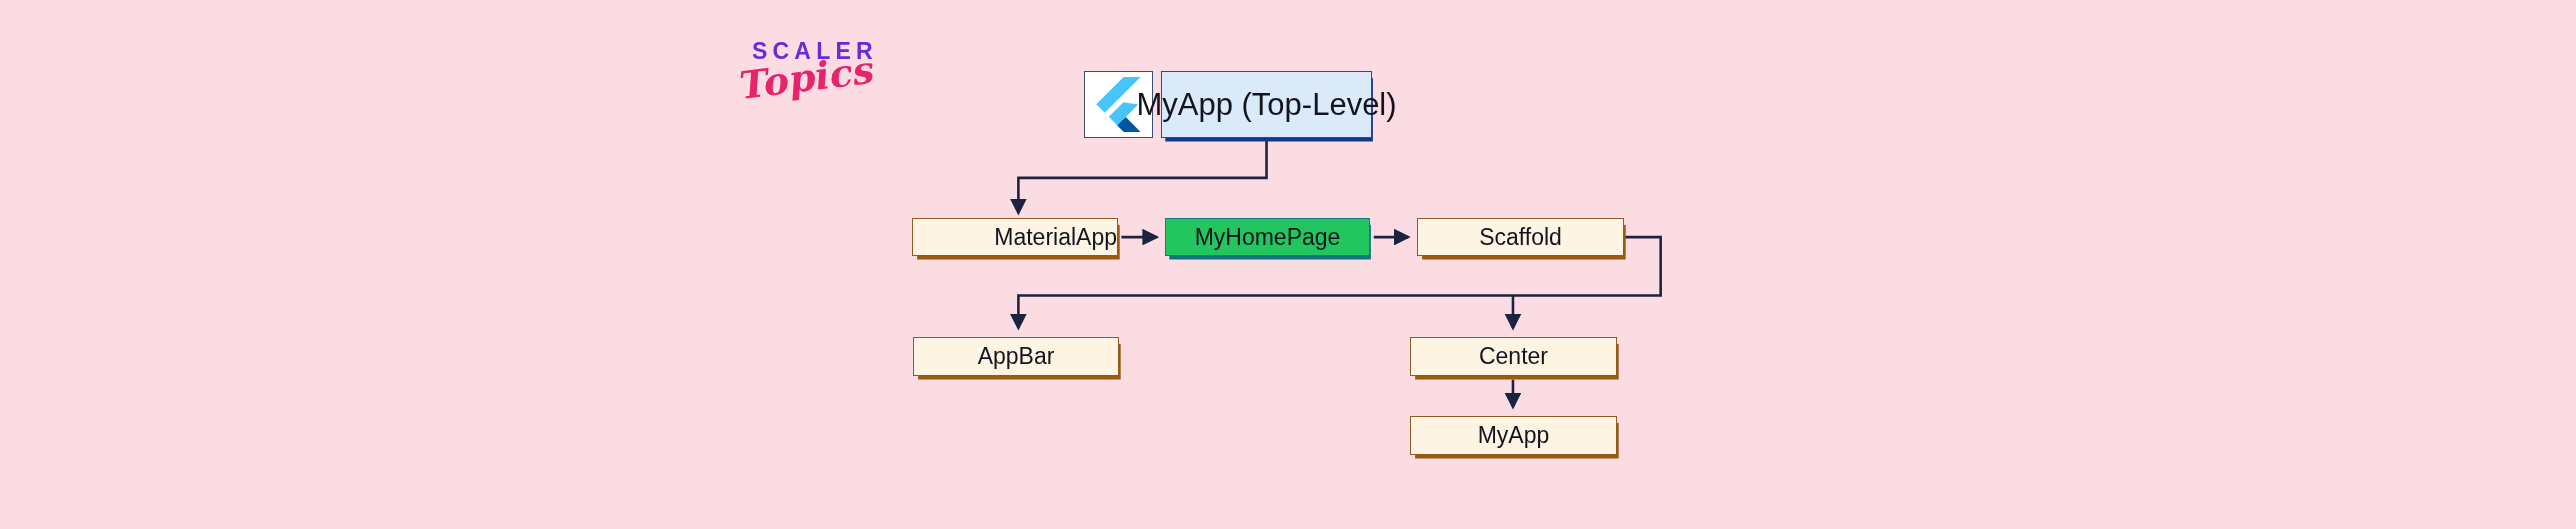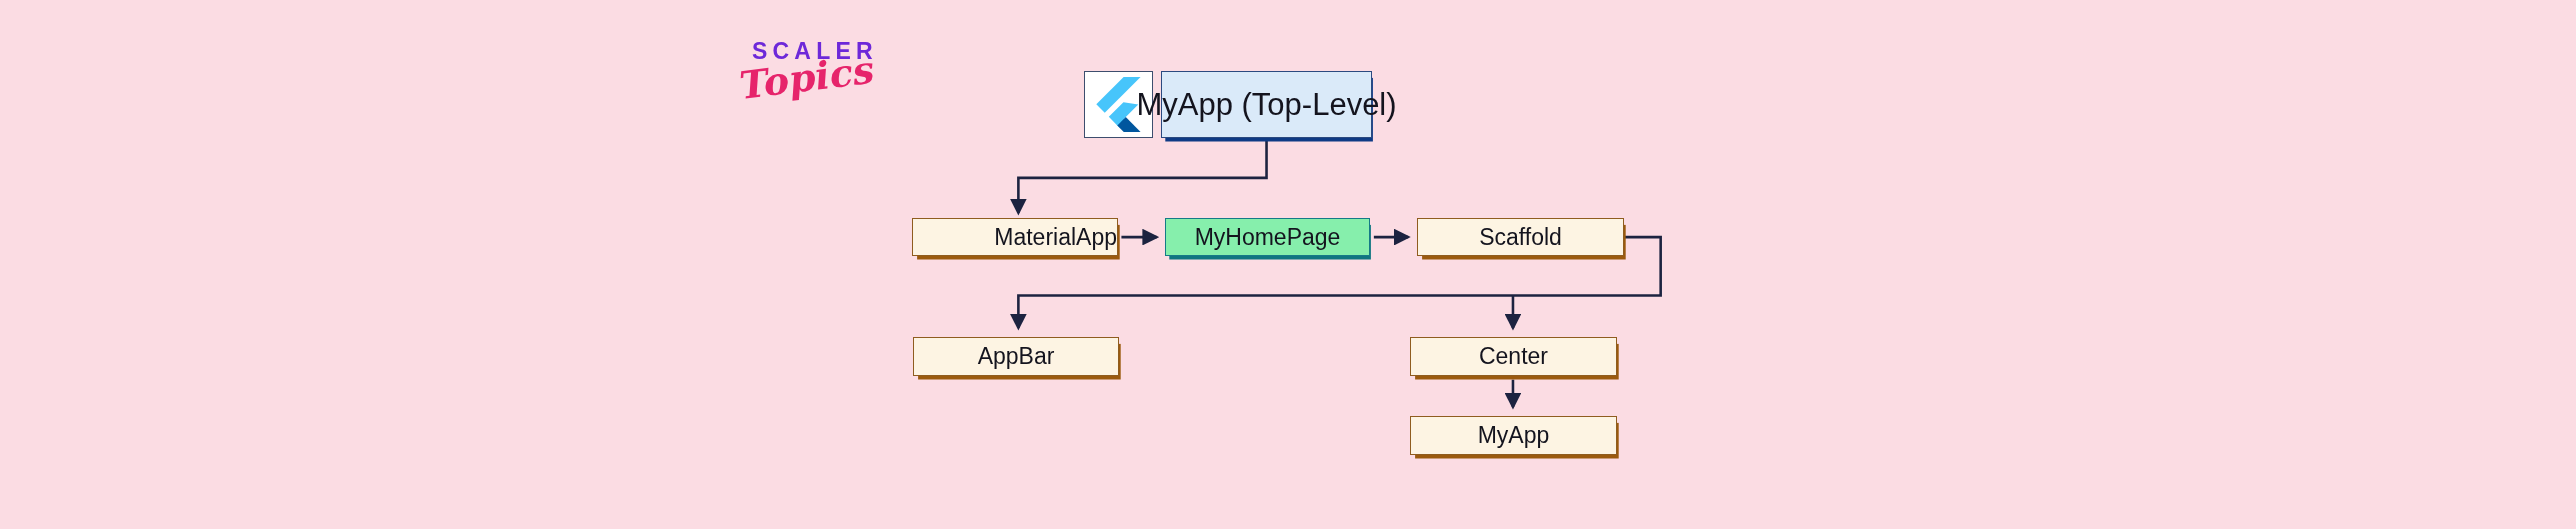--- a/index.html
+++ b/index.html
@@ -63,21 +63,21 @@
     background: #fdf4e3;
     border: 1.7px solid #8f5c1f;
     box-shadow: 3.4px 5.2px 0 -1.7px #9b5a0e;
   }
   .node.blue {
     background: #daeaf9;
     border: 1.7px solid #2b4a80;
     box-shadow: 2.6px 5.2px 0 -1.7px #0e3a85;
   }
   .node.cyan {
-    background: #86efac;
+    background: #22c55e;
     border: 1.7px solid #157a87;
     box-shadow: 2.6px 5.2px 0 -1.7px #0f7680;
   }
   .node.plain {
     background: #ffffff;
     border: 1.7px solid #3d4e6e;
   }
 
   #node-flutter      { left: 1084px; top:  71px; width:  69px; height: 67px; }
   #node-myapp        { left: 1161px; top:  71px; width: 211px; height: 67px; font-size: 31px; }

